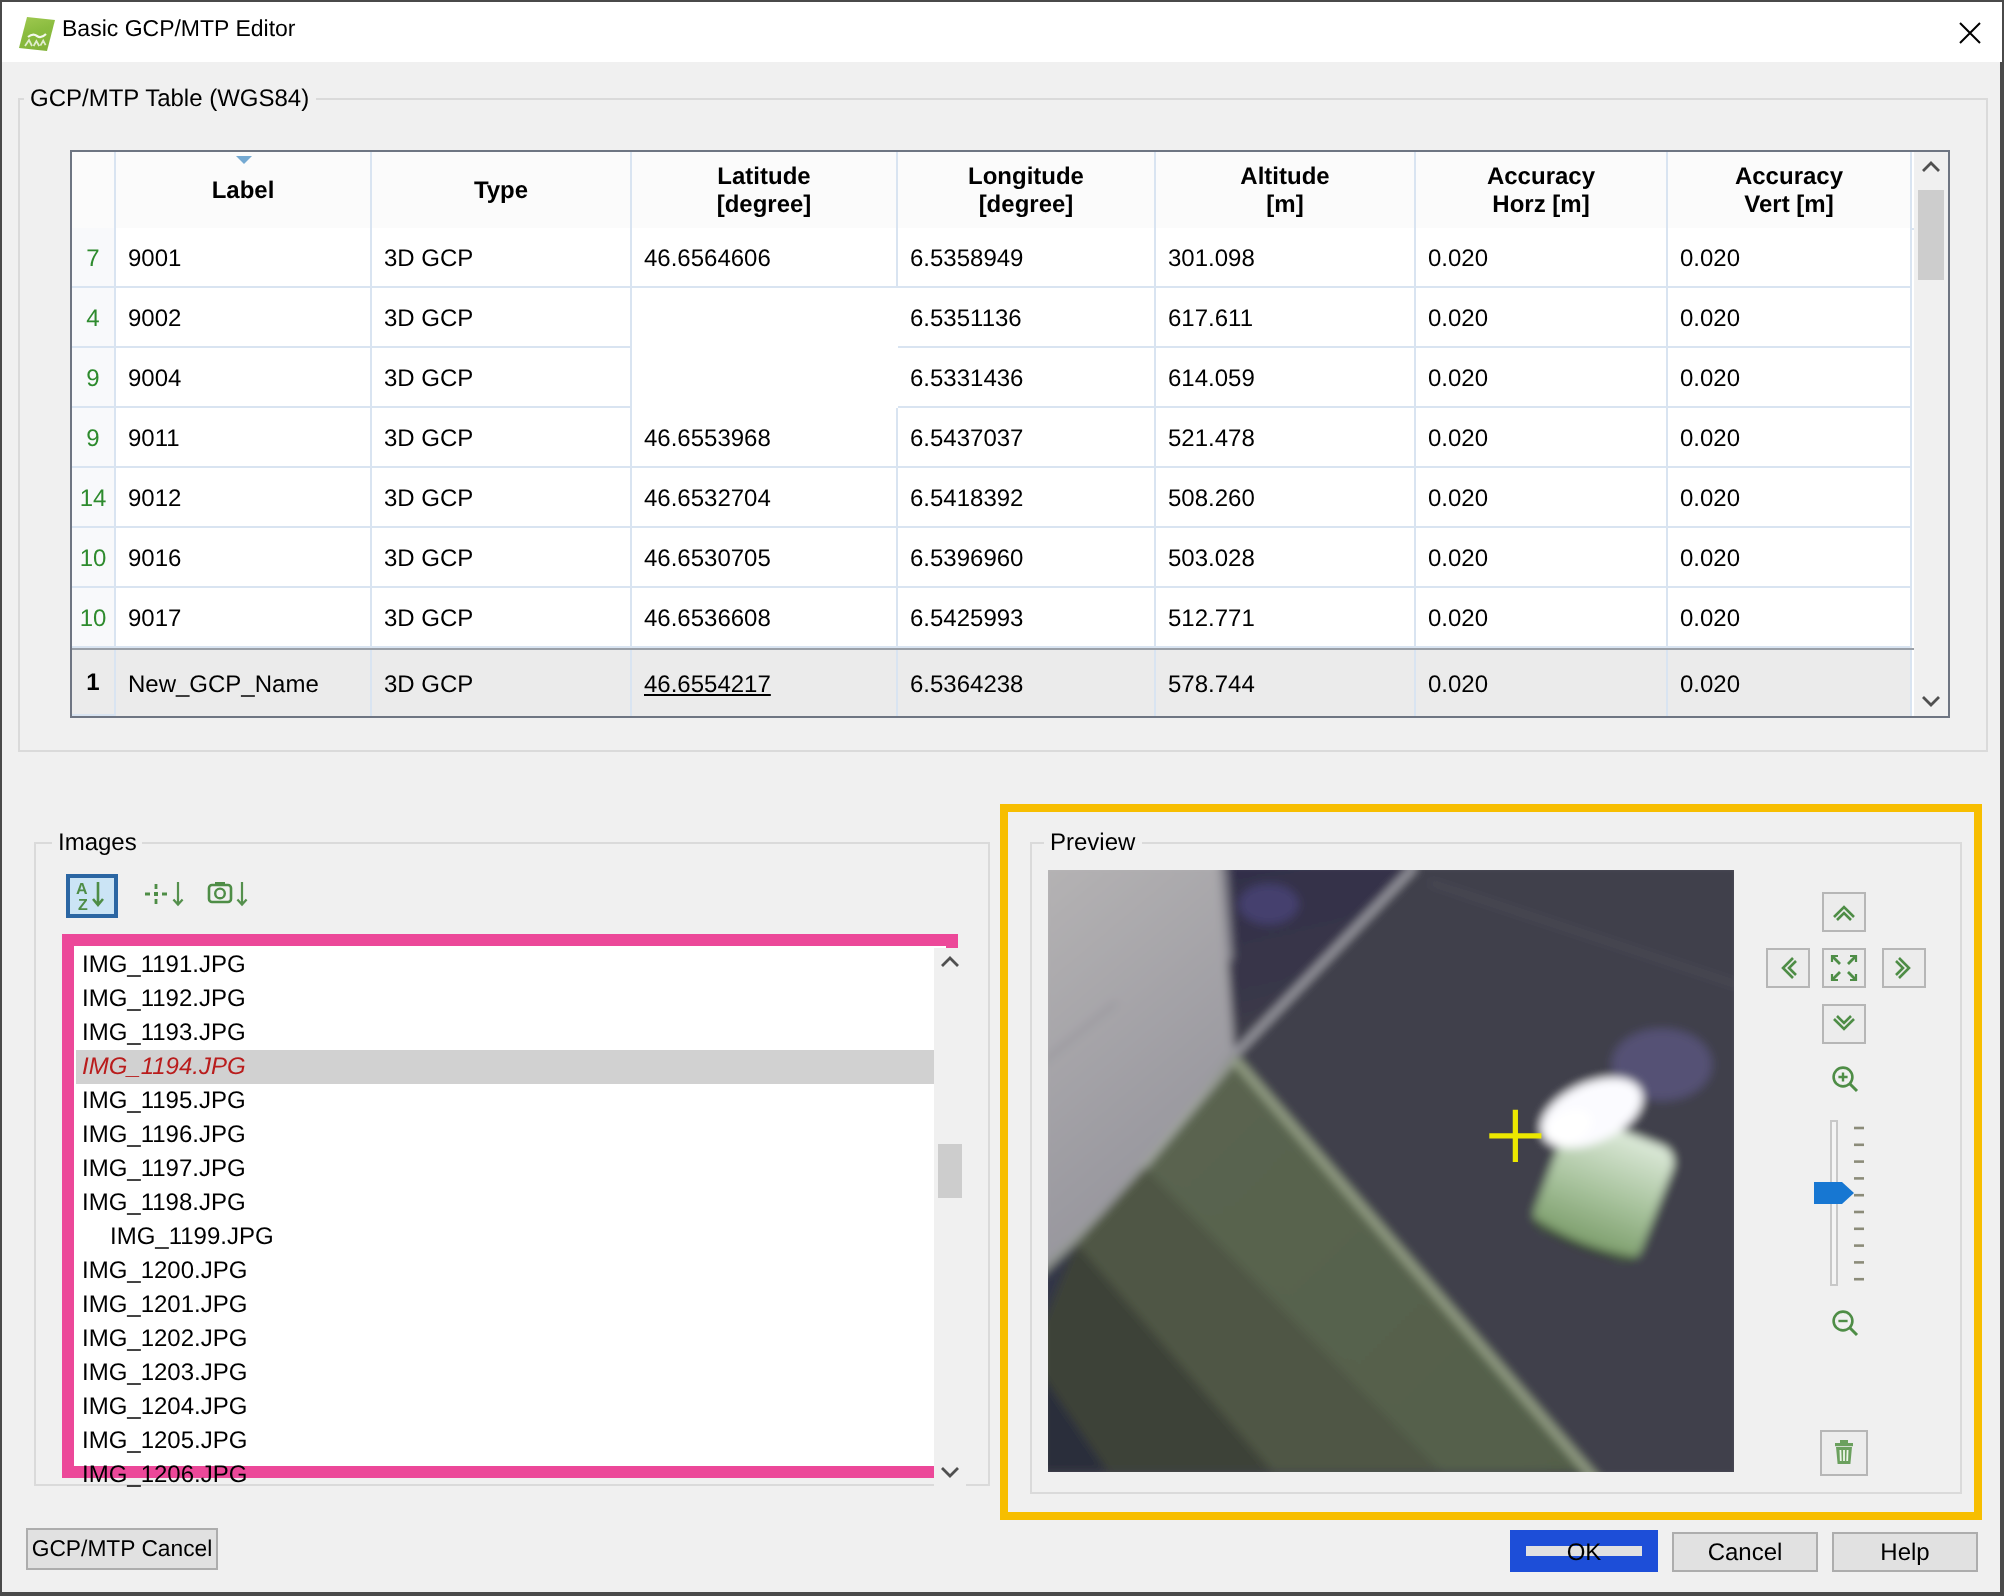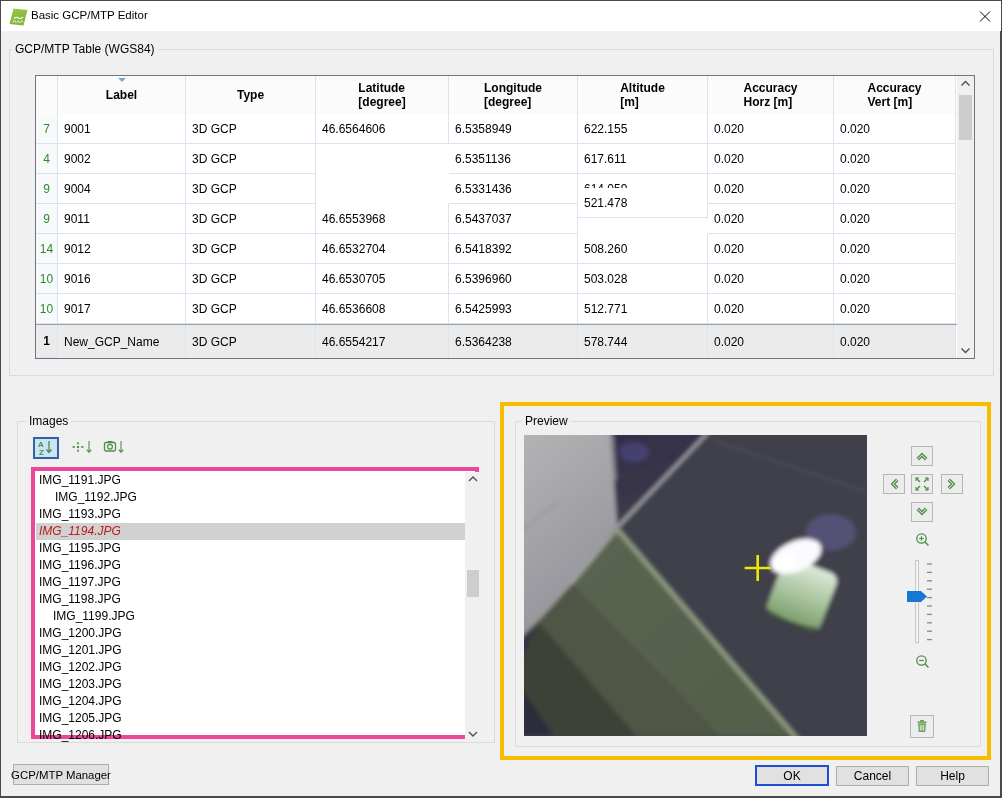--- a/index.html
+++ b/index.html
@@ -7,30 +7,30 @@
 body { font-family:"Liberation Sans", sans-serif; font-size:12px; color:#000; background:#f0f0f0; position:relative; }
 #win { position:absolute; left:0; top:0; width:1002px; height:798px; border:1px solid #4a4a4a; border-right-width:2px; border-bottom-width:2px; background:#f0f0f0; }
 #titlebar { position:absolute; left:0; top:0; width:1000px; height:30px; background:#ffffff; }
 #title { position:absolute; left:30px; top:8px; font-size:11.5px; color:#000; }
 #closex { position:absolute; left:975px; top:4px; width:24px; height:24px; }
 .gbox { position:absolute; border:1px solid #dadada; }
 .gbox-label { position:absolute; background:#f0f0f0; padding:0 3px; font-size:12px; color:#000; }
 
 
 #tframe { position:absolute; left:34px; top:74px; width:940px; height:284px; border:1px solid #6e7582; background:#fff; }
-.th { position:absolute; top:0; height:38px; background:#fbfbfb; border-right:1px solid #d9e4f1; font-weight:bold; display:flex; align-items:center; justify-content:center; text-align:left; line-height:14px; }
+.th { position:absolute; top:0; height:38px; background:#fbfbfb; border-right:1px solid #d9e4f1; font-weight:bold; display:flex; align-items:center; justify-content:center; text-align:center; line-height:14px; }
 .rownum { position:absolute; width:22px; height:30px; background:#f8f9fb; border-right:1px solid #d9e4f1; border-bottom:1px solid #d9e4f1; display:flex; align-items:center; justify-content:center; color:#2e8b2e; }
 .cell { position:absolute; height:30px; border-bottom:1px solid #d9e4f1; border-right:1px solid #d9e4f1; padding-left:6px; display:flex; align-items:center; background:#fff; }
 .hdrline { position:absolute; left:0; top:38px; width:921px; height:1px; background:#d9e4f1; }
 
 .sbar { position:absolute; background:#f0f0f0; }
 .sthumb { position:absolute; background:#cdcdcd; }
 
 
-#imglist { position:absolute; left:30px; top:466px; width:448px; height:272px; border:4px solid #ec4899; background:#fff; }
+#imglist { position:absolute; left:30px; top:466px; width:448px; height:272px; border:6px solid #ec4899; background:#fff; }
 .litem { position:absolute; left:1px; height:17px; line-height:17px; padding-left:3px; width:431px; }
 
 
 #orange { position:absolute; left:499px; top:401px; width:491px; height:358px; border:4px solid #f7be00; }
 .pbtn { position:absolute; width:22px; height:20px; background:#ececec; border:1px solid #b6b6b6; display:flex; align-items:center; justify-content:center; }
 
 
 .btn { position:absolute; background:#e1e1e1; border:1px solid #adadad; display:flex; align-items:center; justify-content:center; font-size:12px; }
 </style>
 </head>
@@ -69,21 +69,21 @@
     <div class="th" style="left:798px; width:122px;">Accuracy<br>Vert [m]</div>
     <svg style="position:absolute;left:80px;top:1px" width="12" height="6" viewBox="0 0 12 6">
         <polygon points="2,1 10,1 6,5" fill="#74a9d2"></polygon>
       </svg>
     <div class="hdrline"></div>
     <div class="rownum" style="top:38px; height:30px;">7</div>
     <div class="cell" style="left:22px; top:38px; width:128px; height:30px; ">9001</div>
     <div class="cell" style="left:150px; top:38px; width:130px; height:30px; ">3D GCP</div>
     <div class="cell" style="left:280px; top:38px; width:133px; height:30px; ">46.6564606</div>
     <div class="cell" style="left:413px; top:38px; width:129px; height:30px; ">6.5358949</div>
-    <div class="cell" style="left:542px; top:38px; width:130px; height:30px; ">622.155</div>
+    <div class="cell" style="left:542px; top:38px; width:130px; height:30px; ">301.098</div>
     <div class="cell" style="left:672px; top:38px; width:126px; height:30px; ">0.020</div>
     <div class="cell" style="left:798px; top:38px; width:122px; height:30px; ">0.020</div>
     <div class="rownum" style="top:68px; height:30px;">4</div>
     <div class="cell" style="left:22px; top:68px; width:128px; height:30px; ">9002</div>
     <div class="cell" style="left:150px; top:68px; width:130px; height:30px; ">3D GCP</div>
     <div class="cell" style="left:413px; top:68px; width:129px; height:30px; ">6.5351136</div>
     <div class="cell" style="left:542px; top:68px; width:130px; height:30px; ">617.611</div>
     <div class="cell" style="left:672px; top:68px; width:126px; height:30px; ">0.020</div>
     <div class="cell" style="left:798px; top:68px; width:122px; height:30px; ">0.020</div>
     <div class="rownum" style="top:98px; height:30px;">9</div>
@@ -91,21 +91,21 @@
     <div class="cell" style="left:150px; top:98px; width:130px; height:30px; ">3D GCP</div>
     <div class="cell" style="left:413px; top:98px; width:129px; height:30px; ">6.5331436</div>
     <div class="cell" style="left:542px; top:98px; width:130px; height:30px; ">614.059</div>
     <div class="cell" style="left:672px; top:98px; width:126px; height:30px; ">0.020</div>
     <div class="cell" style="left:798px; top:98px; width:122px; height:30px; ">0.020</div>
     <div class="rownum" style="top:128px; height:30px;">9</div>
     <div class="cell" style="left:22px; top:128px; width:128px; height:30px; ">9011</div>
     <div class="cell" style="left:150px; top:128px; width:130px; height:30px; ">3D GCP</div>
     <div class="cell" style="left:280px; top:128px; width:133px; height:30px; ">46.6553968</div>
     <div class="cell" style="left:413px; top:128px; width:129px; height:30px; ">6.5437037</div>
-    <div class="cell" style="left:542px; top:112px; width:130px; height:30px; ">521.478</div>
+    <div class="cell" style="left:542px; top:128px; width:130px; height:30px; ">521.478</div>
     <div class="cell" style="left:672px; top:128px; width:126px; height:30px; ">0.020</div>
     <div class="cell" style="left:798px; top:128px; width:122px; height:30px; ">0.020</div>
     <div class="rownum" style="top:158px; height:30px;">14</div>
     <div class="cell" style="left:22px; top:158px; width:128px; height:30px; ">9012</div>
     <div class="cell" style="left:150px; top:158px; width:130px; height:30px; ">3D GCP</div>
     <div class="cell" style="left:280px; top:158px; width:133px; height:30px; ">46.6532704</div>
     <div class="cell" style="left:413px; top:158px; width:129px; height:30px; ">6.5418392</div>
     <div class="cell" style="left:542px; top:158px; width:130px; height:30px; ">508.260</div>
     <div class="cell" style="left:672px; top:158px; width:126px; height:30px; ">0.020</div>
     <div class="cell" style="left:798px; top:158px; width:122px; height:30px; ">0.020</div>
@@ -122,21 +122,21 @@
     <div class="cell" style="left:150px; top:218px; width:130px; height:30px; ">3D GCP</div>
     <div class="cell" style="left:280px; top:218px; width:133px; height:30px; ">46.6536608</div>
     <div class="cell" style="left:413px; top:218px; width:129px; height:30px; ">6.5425993</div>
     <div class="cell" style="left:542px; top:218px; width:130px; height:30px; ">512.771</div>
     <div class="cell" style="left:672px; top:218px; width:126px; height:30px; ">0.020</div>
     <div class="cell" style="left:798px; top:218px; width:122px; height:30px; ">0.020</div>
     <div style="position:absolute; left:0; top:248px; width:921px; height:1px; background:#9aa0a8;"></div>
     <div class="rownum" style="top:249px; height:33px; color:#000; font-weight:bold; background:#ebebeb;">1</div>
     <div class="cell" style="left:22px; top:249px; width:128px; height:33px; background:#ebebeb;border-bottom:none;">New_GCP_Name</div>
     <div class="cell" style="left:150px; top:249px; width:130px; height:33px; background:#ebebeb;border-bottom:none;">3D GCP</div>
-    <div class="cell" style="left:280px; top:249px; width:133px; height:33px; background:#ebebeb;border-bottom:none;">46.6554217</div>
+    <div class="cell" style="left:280px; top:249px; width:133px; height:33px; background:#ebebeb;border-bottom:none;text-decoration:underline;">46.6554217</div>
     <div class="cell" style="left:413px; top:249px; width:129px; height:33px; background:#ebebeb;border-bottom:none;">6.5364238</div>
     <div class="cell" style="left:542px; top:249px; width:130px; height:33px; background:#ebebeb;border-bottom:none;">578.744</div>
     <div class="cell" style="left:672px; top:249px; width:126px; height:33px; background:#ebebeb;border-bottom:none;">0.020</div>
     <div class="cell" style="left:798px; top:249px; width:122px; height:33px; background:#ebebeb;border-bottom:none;">0.020</div>
     <div class="sbar" style="left:921px; top:0; width:17px; height:282px;"></div>
     <div class="sthumb" style="left:923px; top:19px; width:13px; height:45px;"></div>
     <svg style="position:absolute;left:923px;top:3px" width="13" height="10" viewBox="0 0 13 10">
         <path d="M2.5,6.5 L6.5,2.5 L10.5,6.5" stroke="#505050" stroke-width="1.4" fill="none"></path>
       </svg>
     <svg style="position:absolute;left:923px;top:269px" width="13" height="10" viewBox="0 0 13 10">
@@ -160,21 +160,21 @@
     </svg>
     <svg style="position:absolute;left:102px;top:438px" width="26" height="18" viewBox="0 0 26 18">
       <rect x="1.5" y="3.5" width="11" height="8.5" rx="1.5" stroke="#4e8d46" stroke-width="1.3" fill="none"></rect>
       <circle cx="7" cy="7.7" r="2.4" stroke="#4e8d46" stroke-width="1.2" fill="none"></circle>
       <rect x="4.5" y="2" width="5" height="2" fill="#4e8d46"></rect>
       <path d="M18,2 L18,13 M15.7,10.7 L18,13.3 L20.3,10.7" stroke="#55904d" stroke-width="1.1" fill="none"></path>
     </svg>
   </div>
   <div id="imglist">
     <div class="litem" style="top:1px;">IMG_1191.JPG</div>
-    <div class="litem" style="top:18px;margin-left:16px;">IMG_1192.JPG</div>
+    <div class="litem" style="top:18px;">IMG_1192.JPG</div>
     <div class="litem" style="top:35px;">IMG_1193.JPG</div>
     <div class="litem" style="top:52px; background:#d1d1d1; color:#b91c1c; font-style:italic;">IMG_1194.JPG</div>
     <div class="litem" style="top:69px;">IMG_1195.JPG</div>
     <div class="litem" style="top:86px;">IMG_1196.JPG</div>
     <div class="litem" style="top:103px;">IMG_1197.JPG</div>
     <div class="litem" style="top:120px;">IMG_1198.JPG</div>
     <div class="litem" style="top:137px;margin-left:14px;">IMG_1199.JPG</div>
     <div class="litem" style="top:154px;">IMG_1200.JPG</div>
     <div class="litem" style="top:171px;">IMG_1201.JPG</div>
     <div class="litem" style="top:188px;">IMG_1202.JPG</div>
@@ -306,17 +306,17 @@
     <div class="pbtn" style="left:909px; top:714px; width:24px; height:23px;">
         <svg width="14" height="15" viewBox="0 0 14 15">
           <path d="M3,4.5 L11,4.5 L10.2,13 L3.8,13 Z" fill="#6ba05e"></path>
           <rect x="2.5" y="2.5" width="9" height="1.6" fill="#6ba05e"></rect>
           <rect x="5" y="1" width="4" height="1.6" fill="#6ba05e"></rect>
           <path d="M5.2,6 L5.4,11.5 M7,6 L7,11.5 M8.8,6 L8.6,11.5" stroke="#eef5ec" stroke-width="0.9"></path>
         </svg>
       </div>
   </div>
 
-  <div class="btn" style="left:12px; top:763px; width:96px; height:21px; white-space:nowrap; font-size:11.4px;">GCP/MTP Manager</div>
-  <div class="btn" style="left:754px; top:764px; width:74px; height:21px; border:2px solid #1d4ed8;">OK</div>
+  <div class="btn" style="left:12px; top:763px; width:96px; height:21px; white-space:nowrap; font-size:11.4px;">GCP/MTP Cancel</div>
+  <div class="btn" style="left:754px; top:764px; width:74px; height:21px; border:8px solid #1d4ed8;">OK</div>
   <div class="btn" style="left:835px; top:765px; width:73px; height:20px;">Cancel</div>
   <div class="btn" style="left:915px; top:765px; width:73px; height:20px;">Help</div>
 </div>
 
 </body></html>

